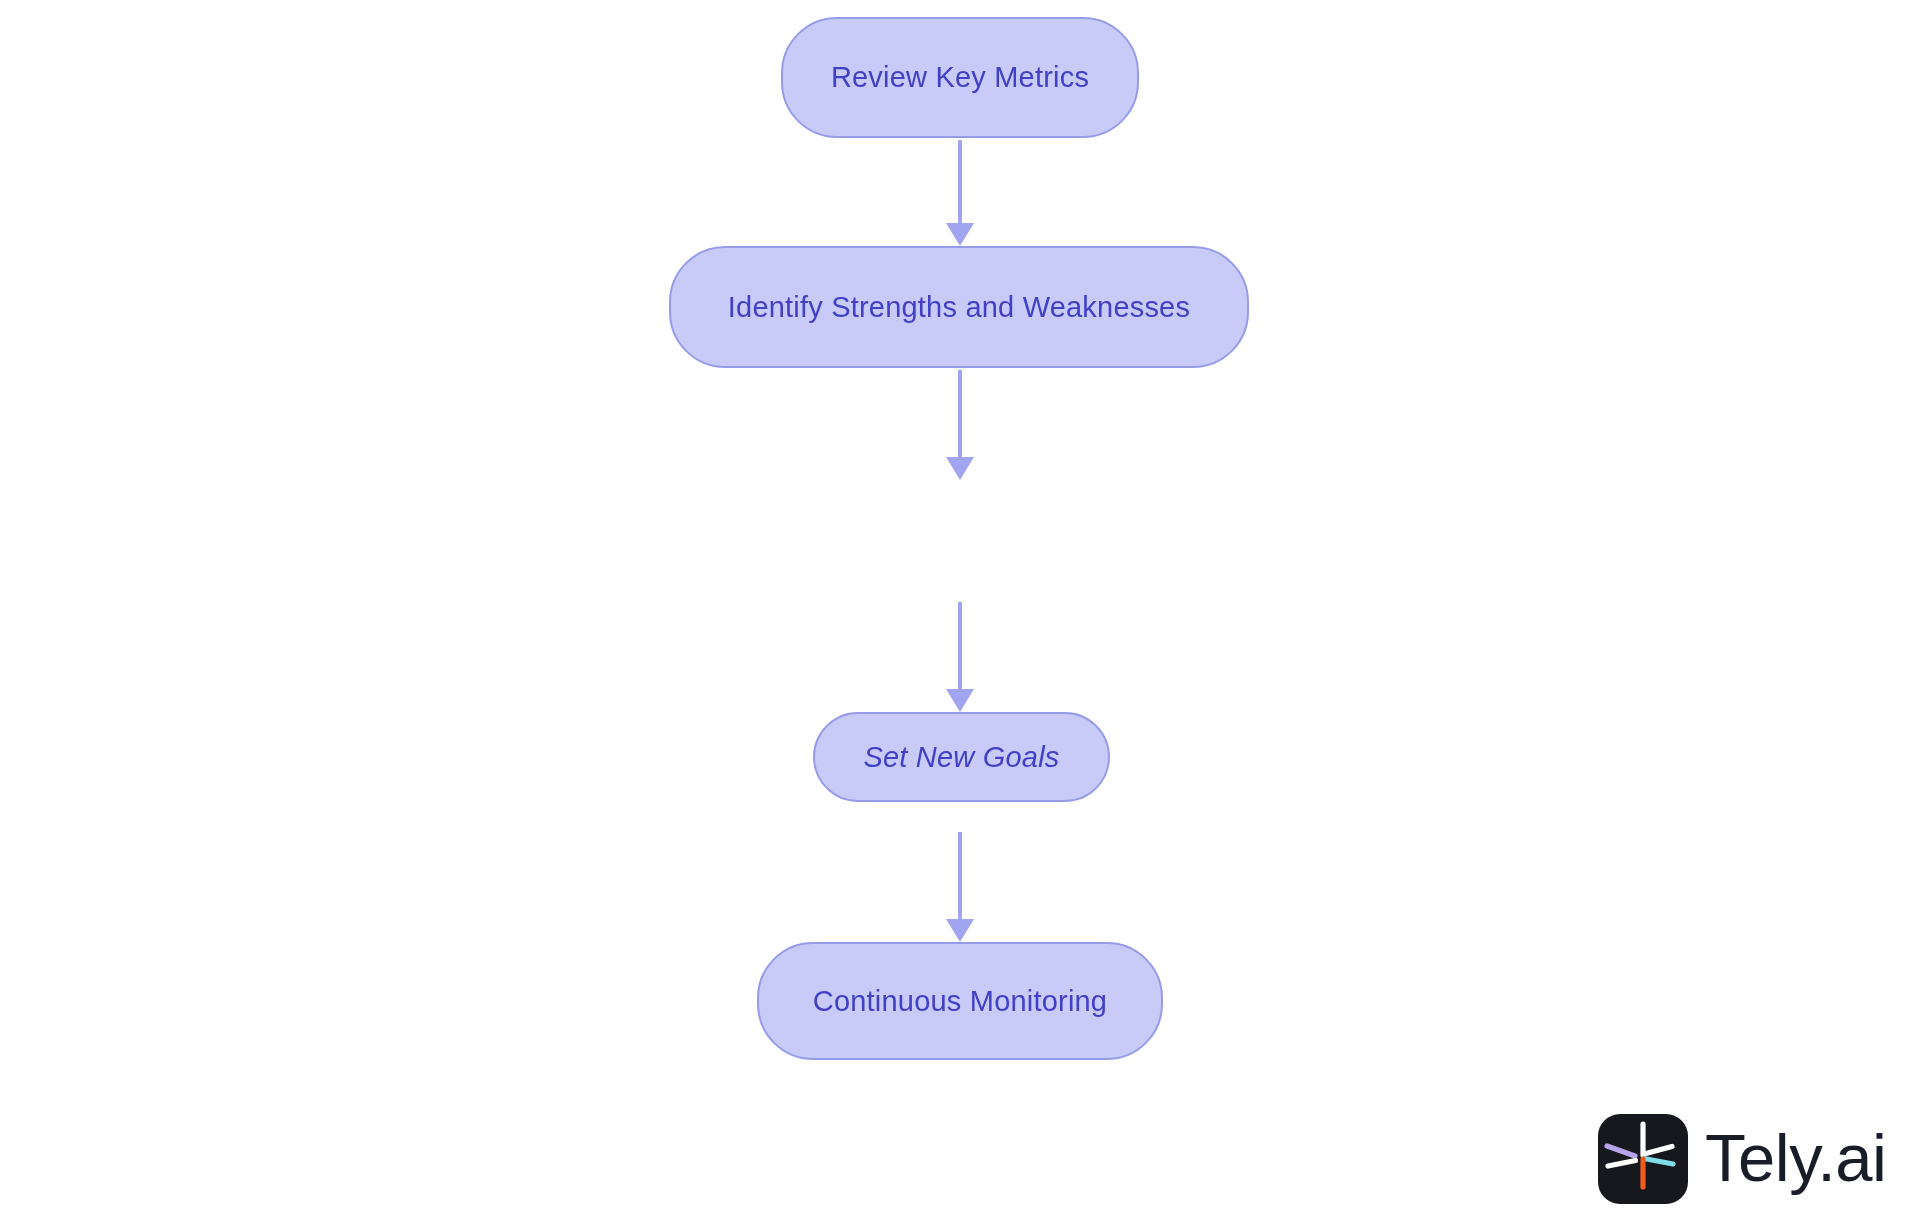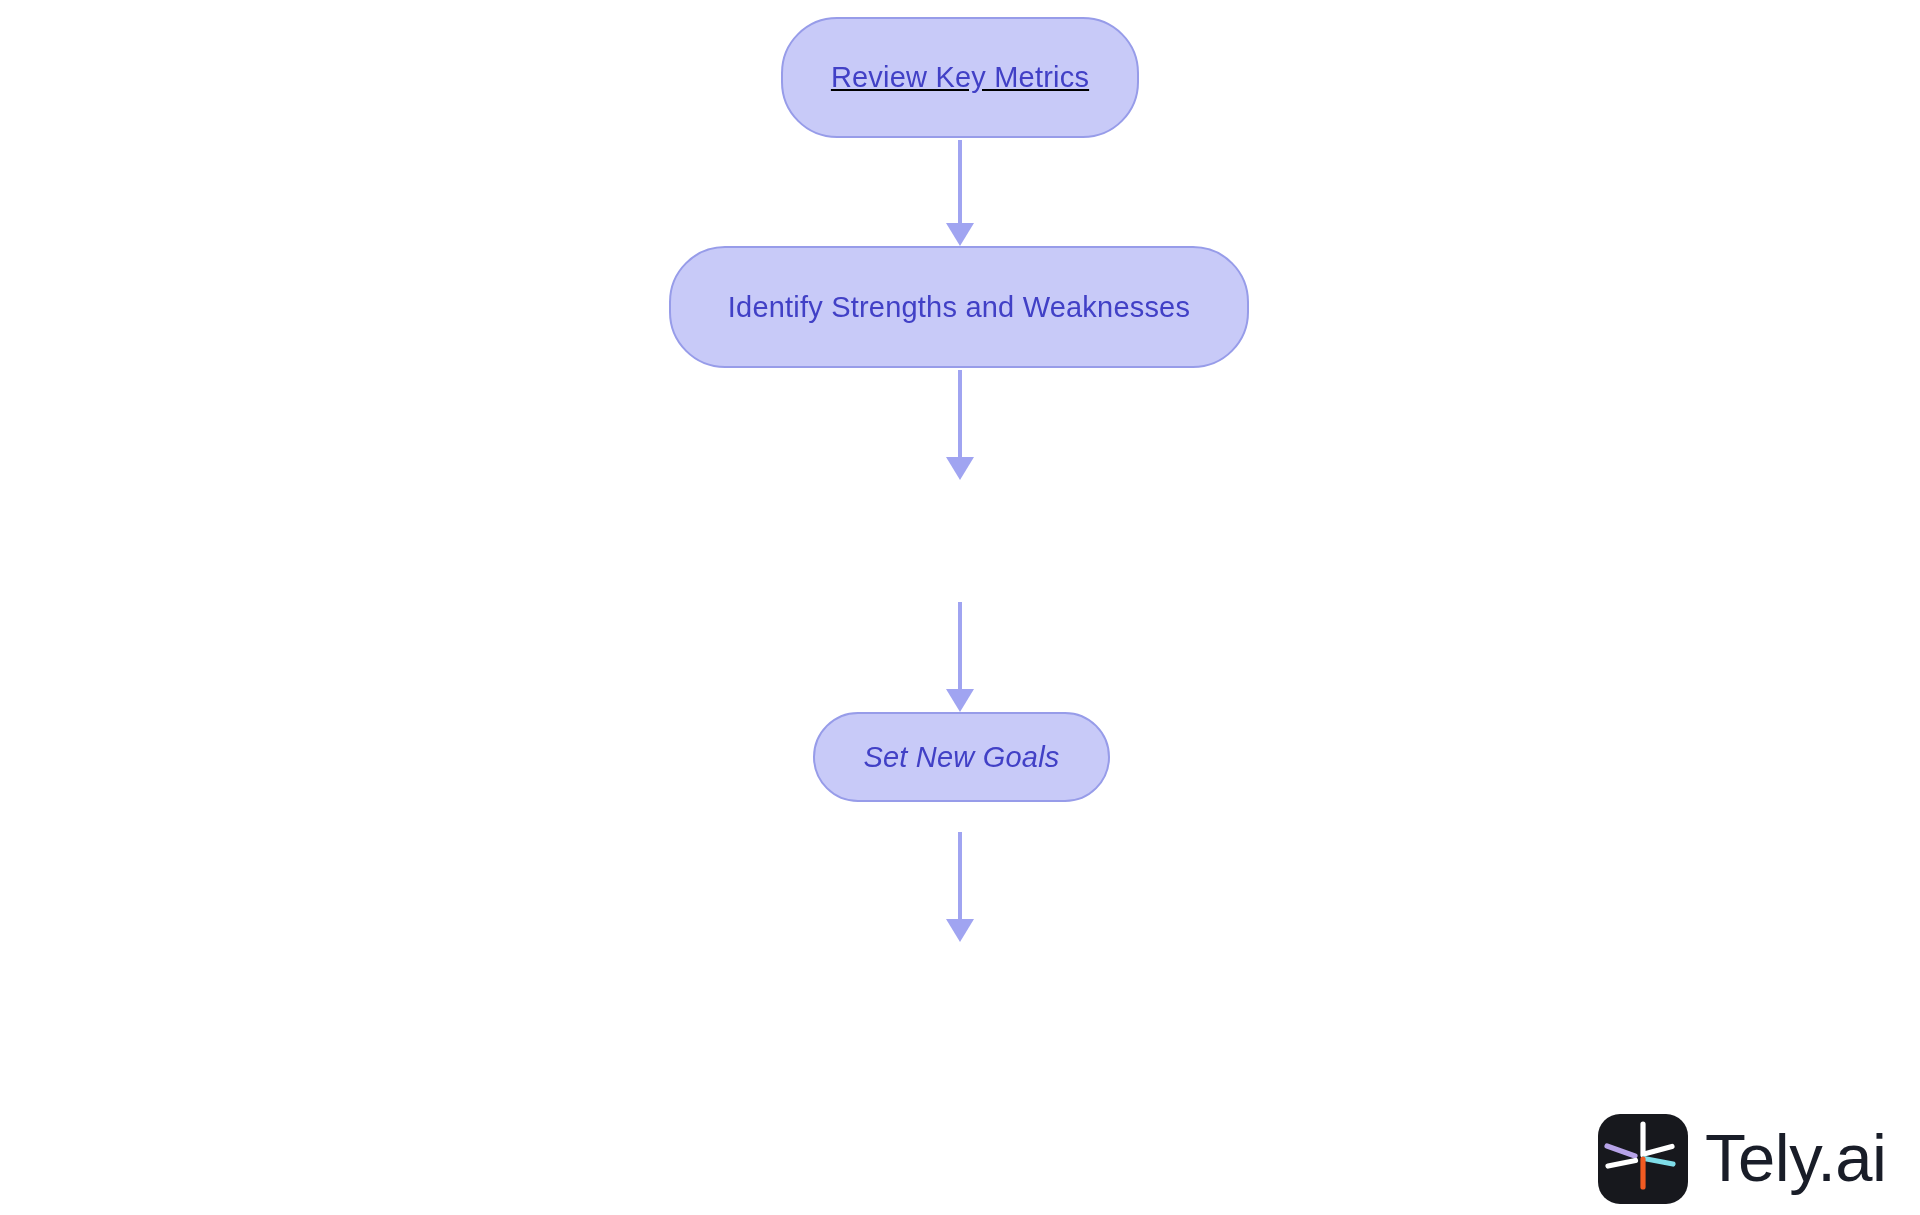--- a/index.html
+++ b/index.html
@@ -25,21 +25,21 @@
     display: flex;
     align-items: center;
     justify-content: center;
   }
   .node .node-label {
     color: #4140c6;
     font-size: 29px;
     letter-spacing: 0.2px;
     white-space: nowrap;
   }
-  .node-1 { left: 781px; top:  17px; width: 358px; height: 121px; text-decoration: underline; }
+  .node-1 { left: 781px; top:  17px; width: 358px; height: 121px; }
   .node-2 { left: 669px; top: 246px; width: 580px; height: 122px; }
   .node-3 { left: 720px; top: 480px; width: 480px; height: 120px; }
   .node-4 { left: 813px; top: 712px; width: 297px; height: 90px; font-style: italic; }
   .node-5 { left: 757px; top: 942px; width: 406px; height: 118px; }
 
   
   .arrow {
     position: absolute;
     left: 958px;
     width: 4px;
@@ -99,20 +99,23 @@
 
   <div class="node node-2">
     <span class="node-label">Identify Strengths and Weaknesses</span>
   </div>
 
 
   <div class="node node-4">
     <span class="node-label">Set New Goals</span>
   </div>
 
+  <div class="node node-5">
+    <span class="node-label">Continuous Monitoring</span>
+  </div>
 
   <div class="arrow arrow-1"></div>
   <div class="arrow arrow-2"></div>
   <div class="arrow arrow-3"></div>
   <div class="arrow arrow-4"></div>
 
   <div class="brand">
     <div class="brand-mark">
       <svg viewBox="0 0 90 90" xmlns="http://www.w3.org/2000/svg" aria-hidden="true">
 

